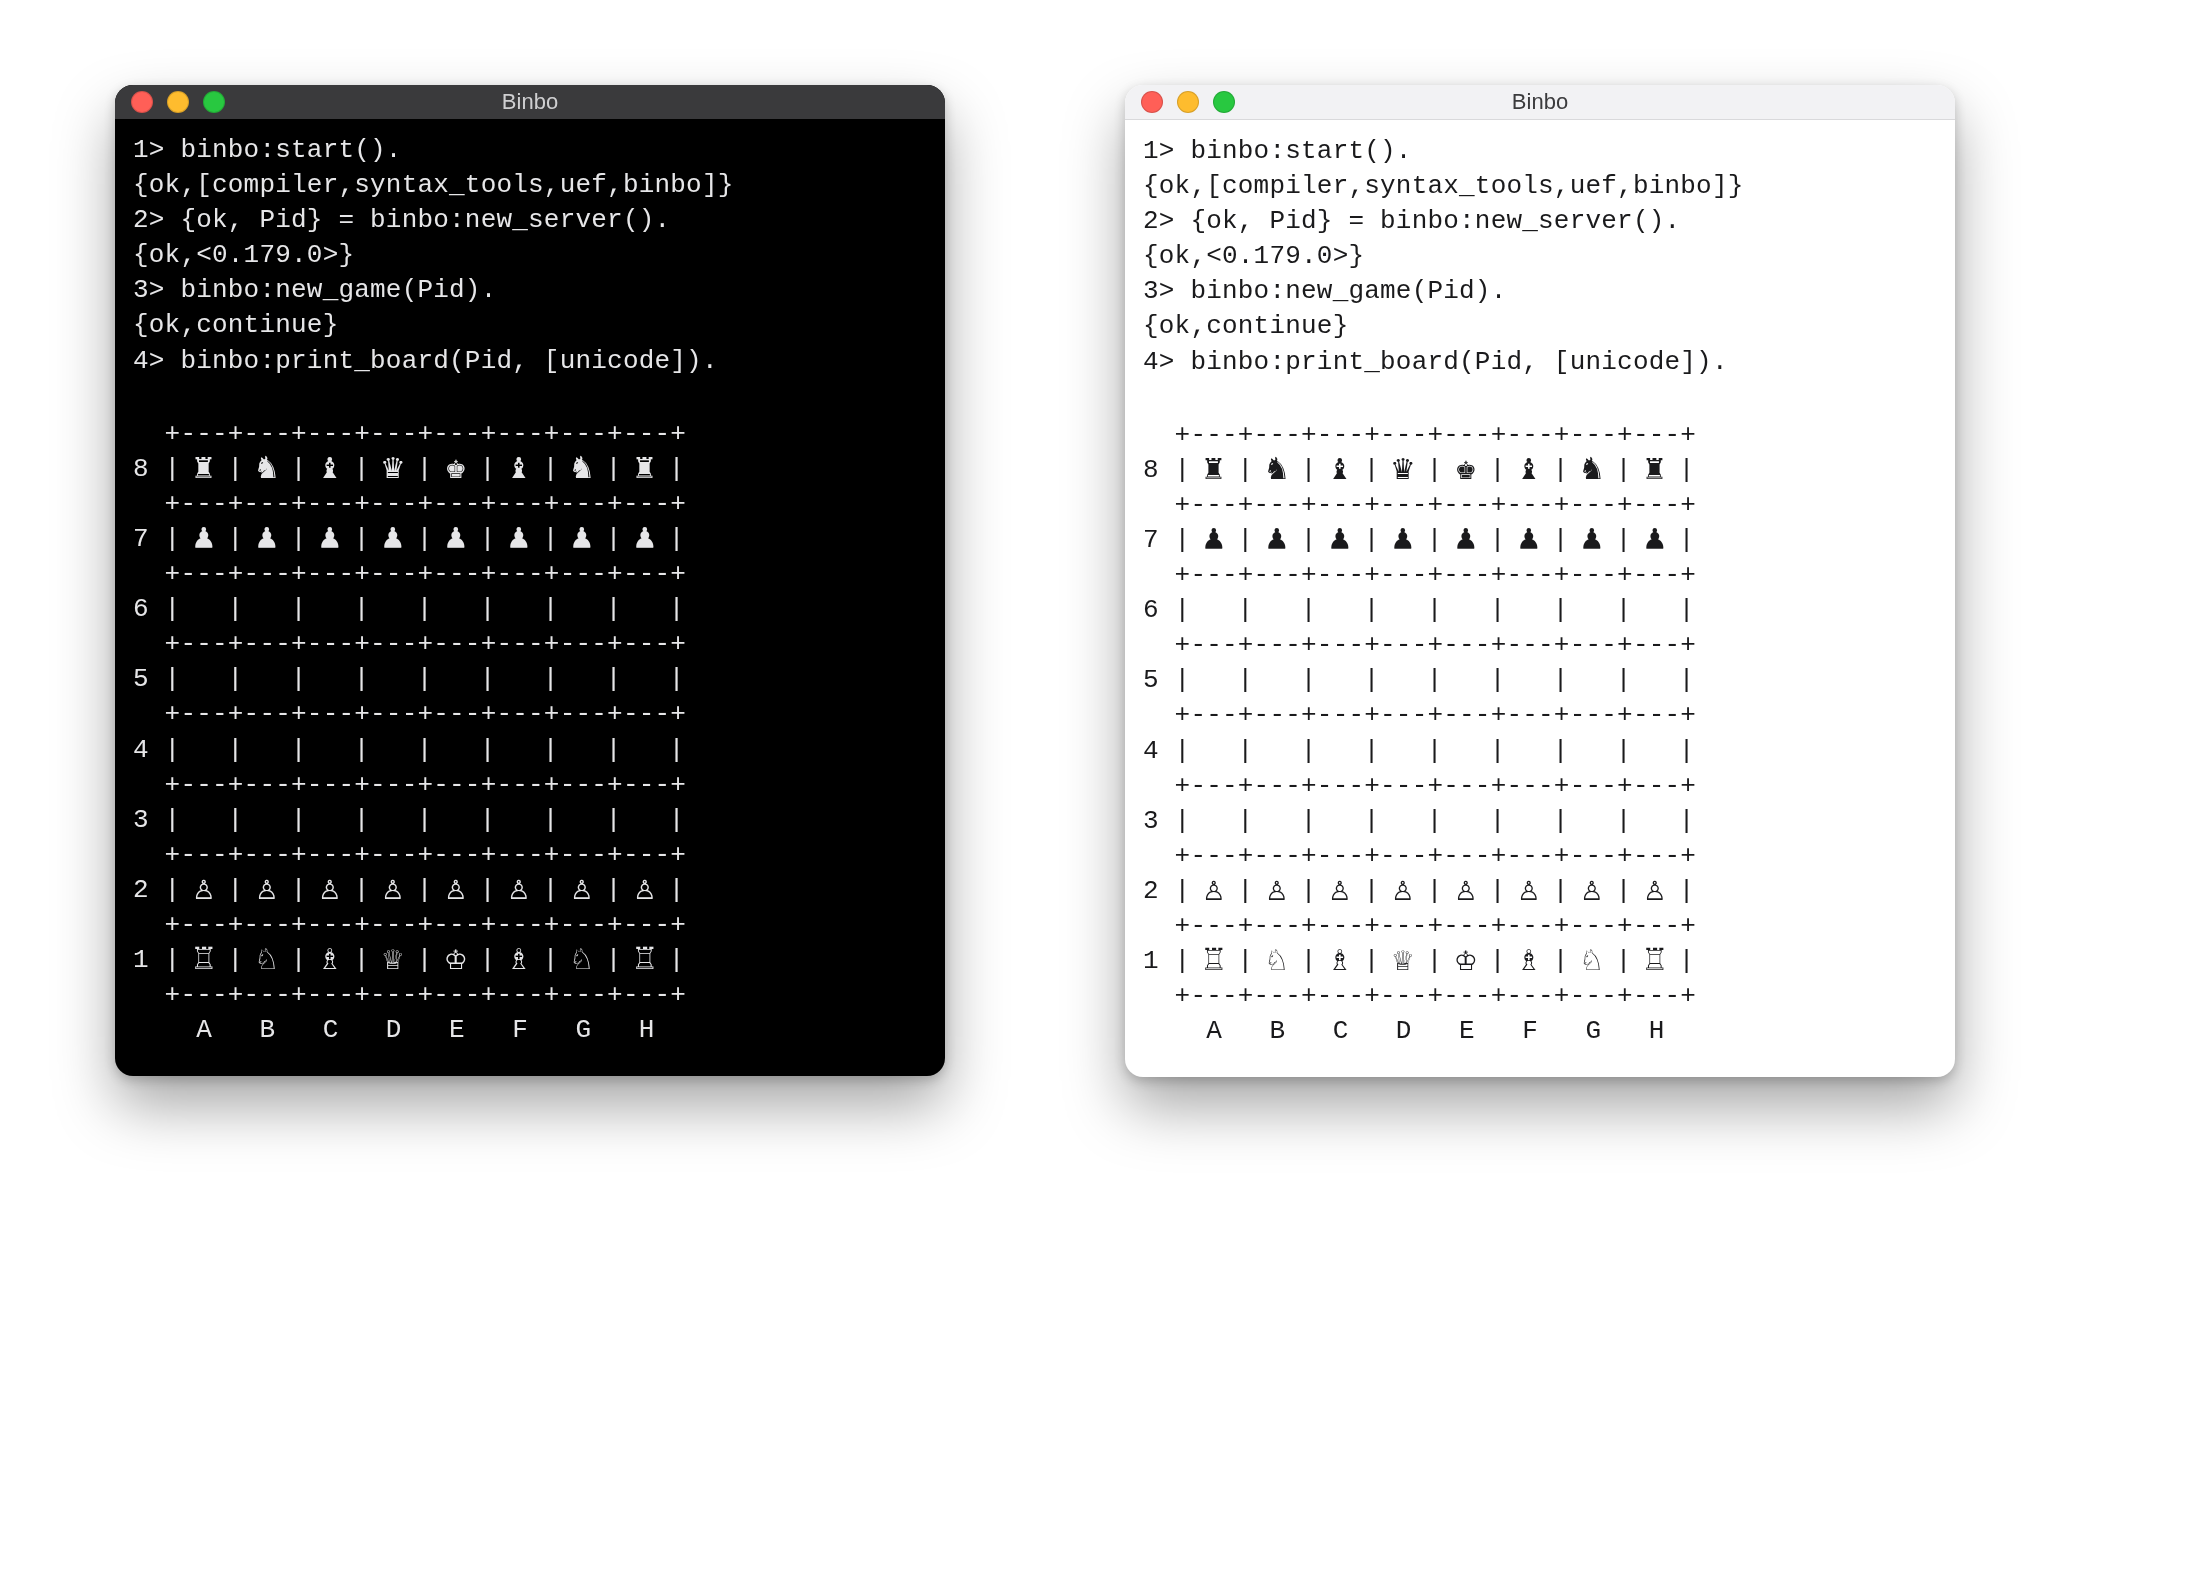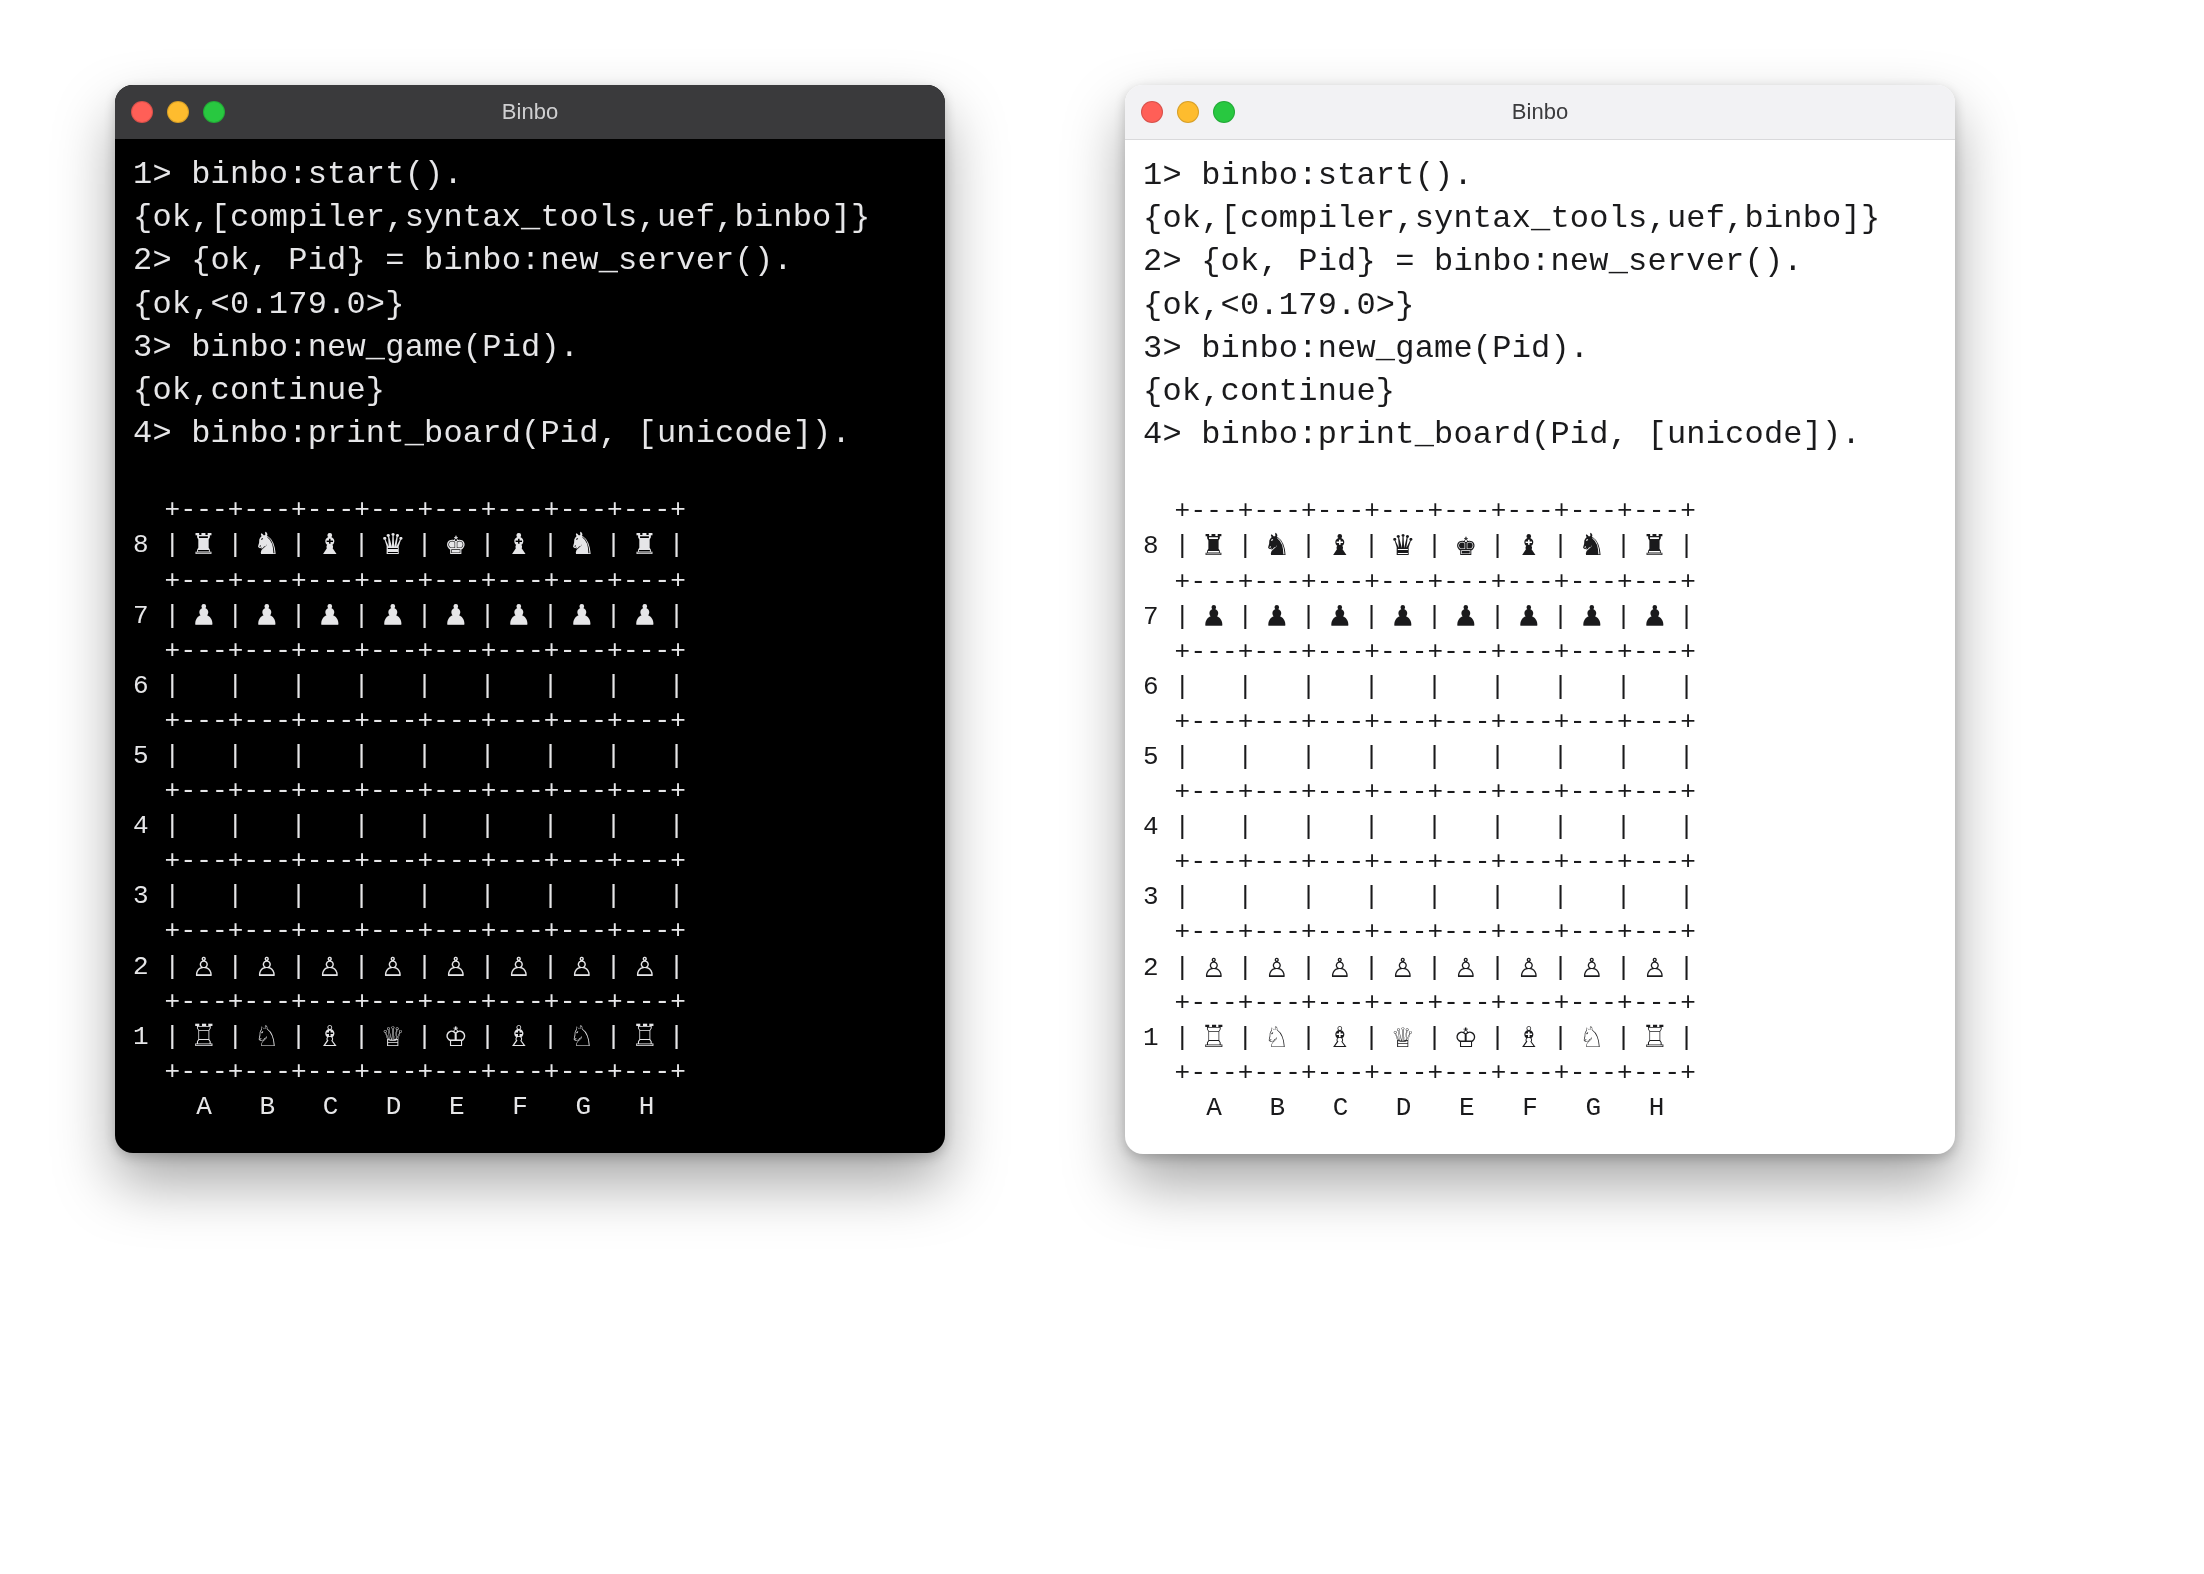--- a/index.html
+++ b/index.html
@@ -23,21 +23,21 @@
     box-shadow: 0 30px 60px rgba(0,0,0,0.35), 0 4px 12px rgba(0,0,0,0.2);
     overflow: hidden;
     top: 85px;
   }
   .window.dark { left: 115px; background: #000000; }
   .window.light { left: 1125px; background: #ffffff; }
   .titlebar {
     height: 28px;
     display: flex;
     align-items: center;
-    padding: 13px 16px;
+    padding: 3px 16px;
     position: relative;
   }
   .dark .titlebar { background: #3a3a3c; }
   .light .titlebar { background: #f2f2f4; border-bottom: 1px solid #d9d9db; }
   .traffic {
     display: flex;
     gap: 14px;
     align-items: center;
   }
   .tl-dot {
@@ -54,21 +54,21 @@
     text-align: center;
     font-family: -apple-system, "Helvetica Neue", Arial, sans-serif;
     font-size: 22px;
     font-weight: 500;
     pointer-events: none;
   }
   .dark .title { color: #cfcfd1; }
   .light .title { color: #3b3b3d; }
   .term {
     padding: 14px 18px 34px 18px;
-    font-size: 32px;
+    font-size: 26px;
     line-height: 1.35;
     white-space: pre;
     letter-spacing: 0.2px;
   }
   .dark .term { color: #e6e6e8; background: #000; }
   .light .term { color: #1a1a1c; background: #fff; }
   .board {
     font-size: 26px;
     line-height: 1.35;
     white-space: pre;

